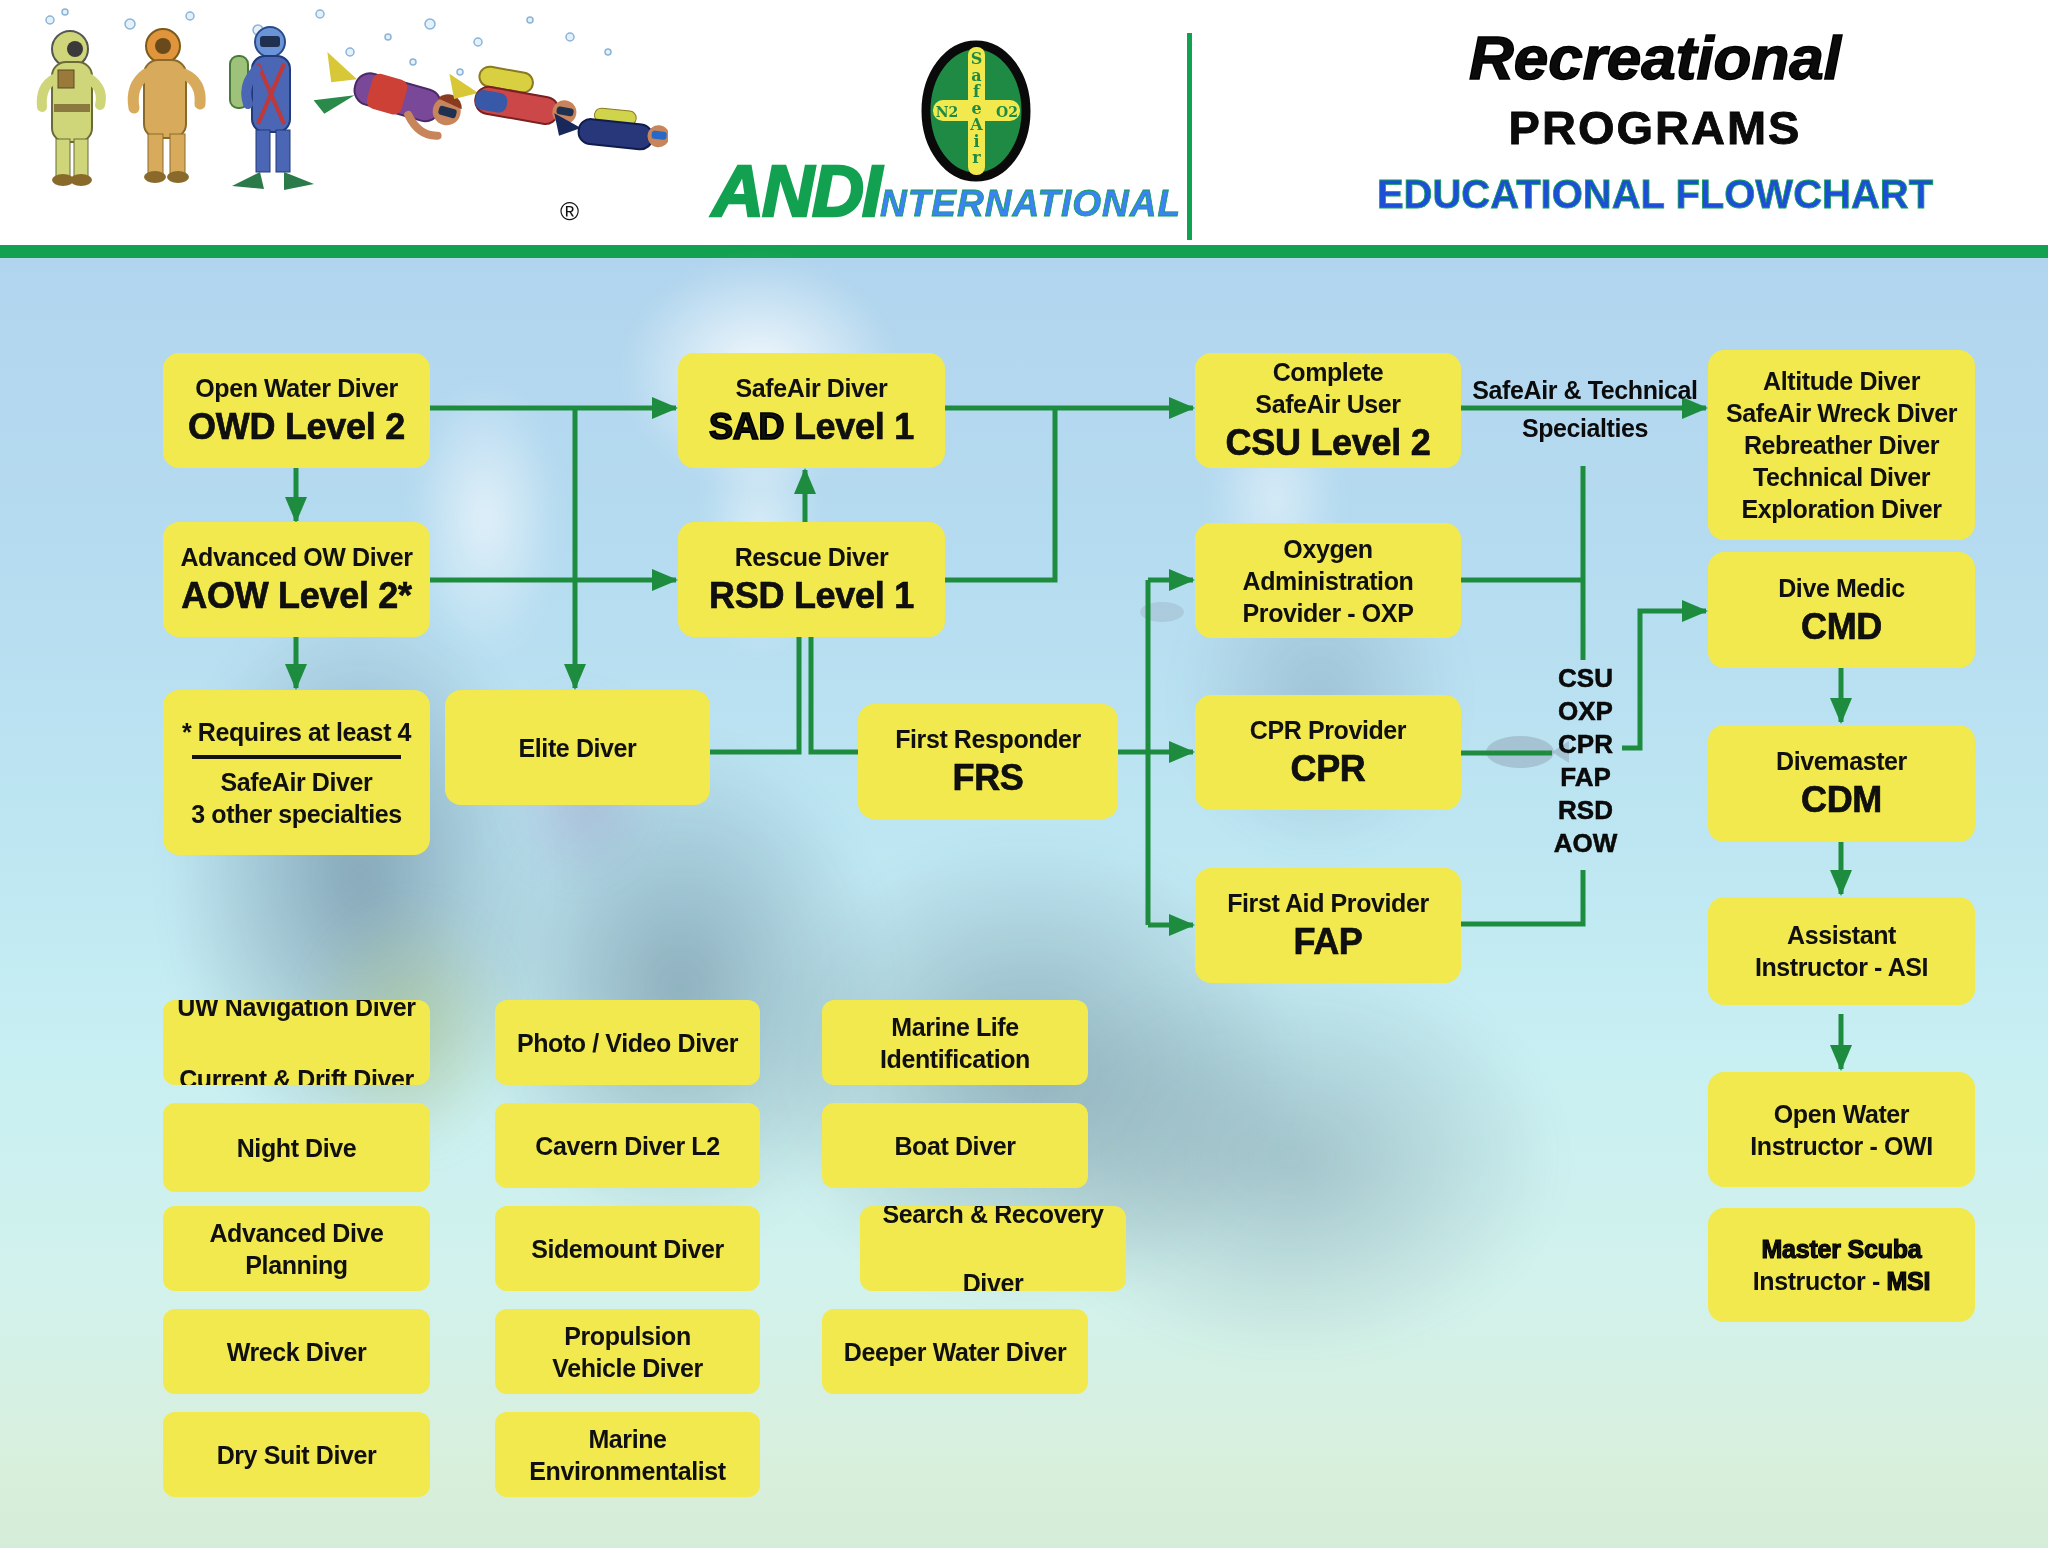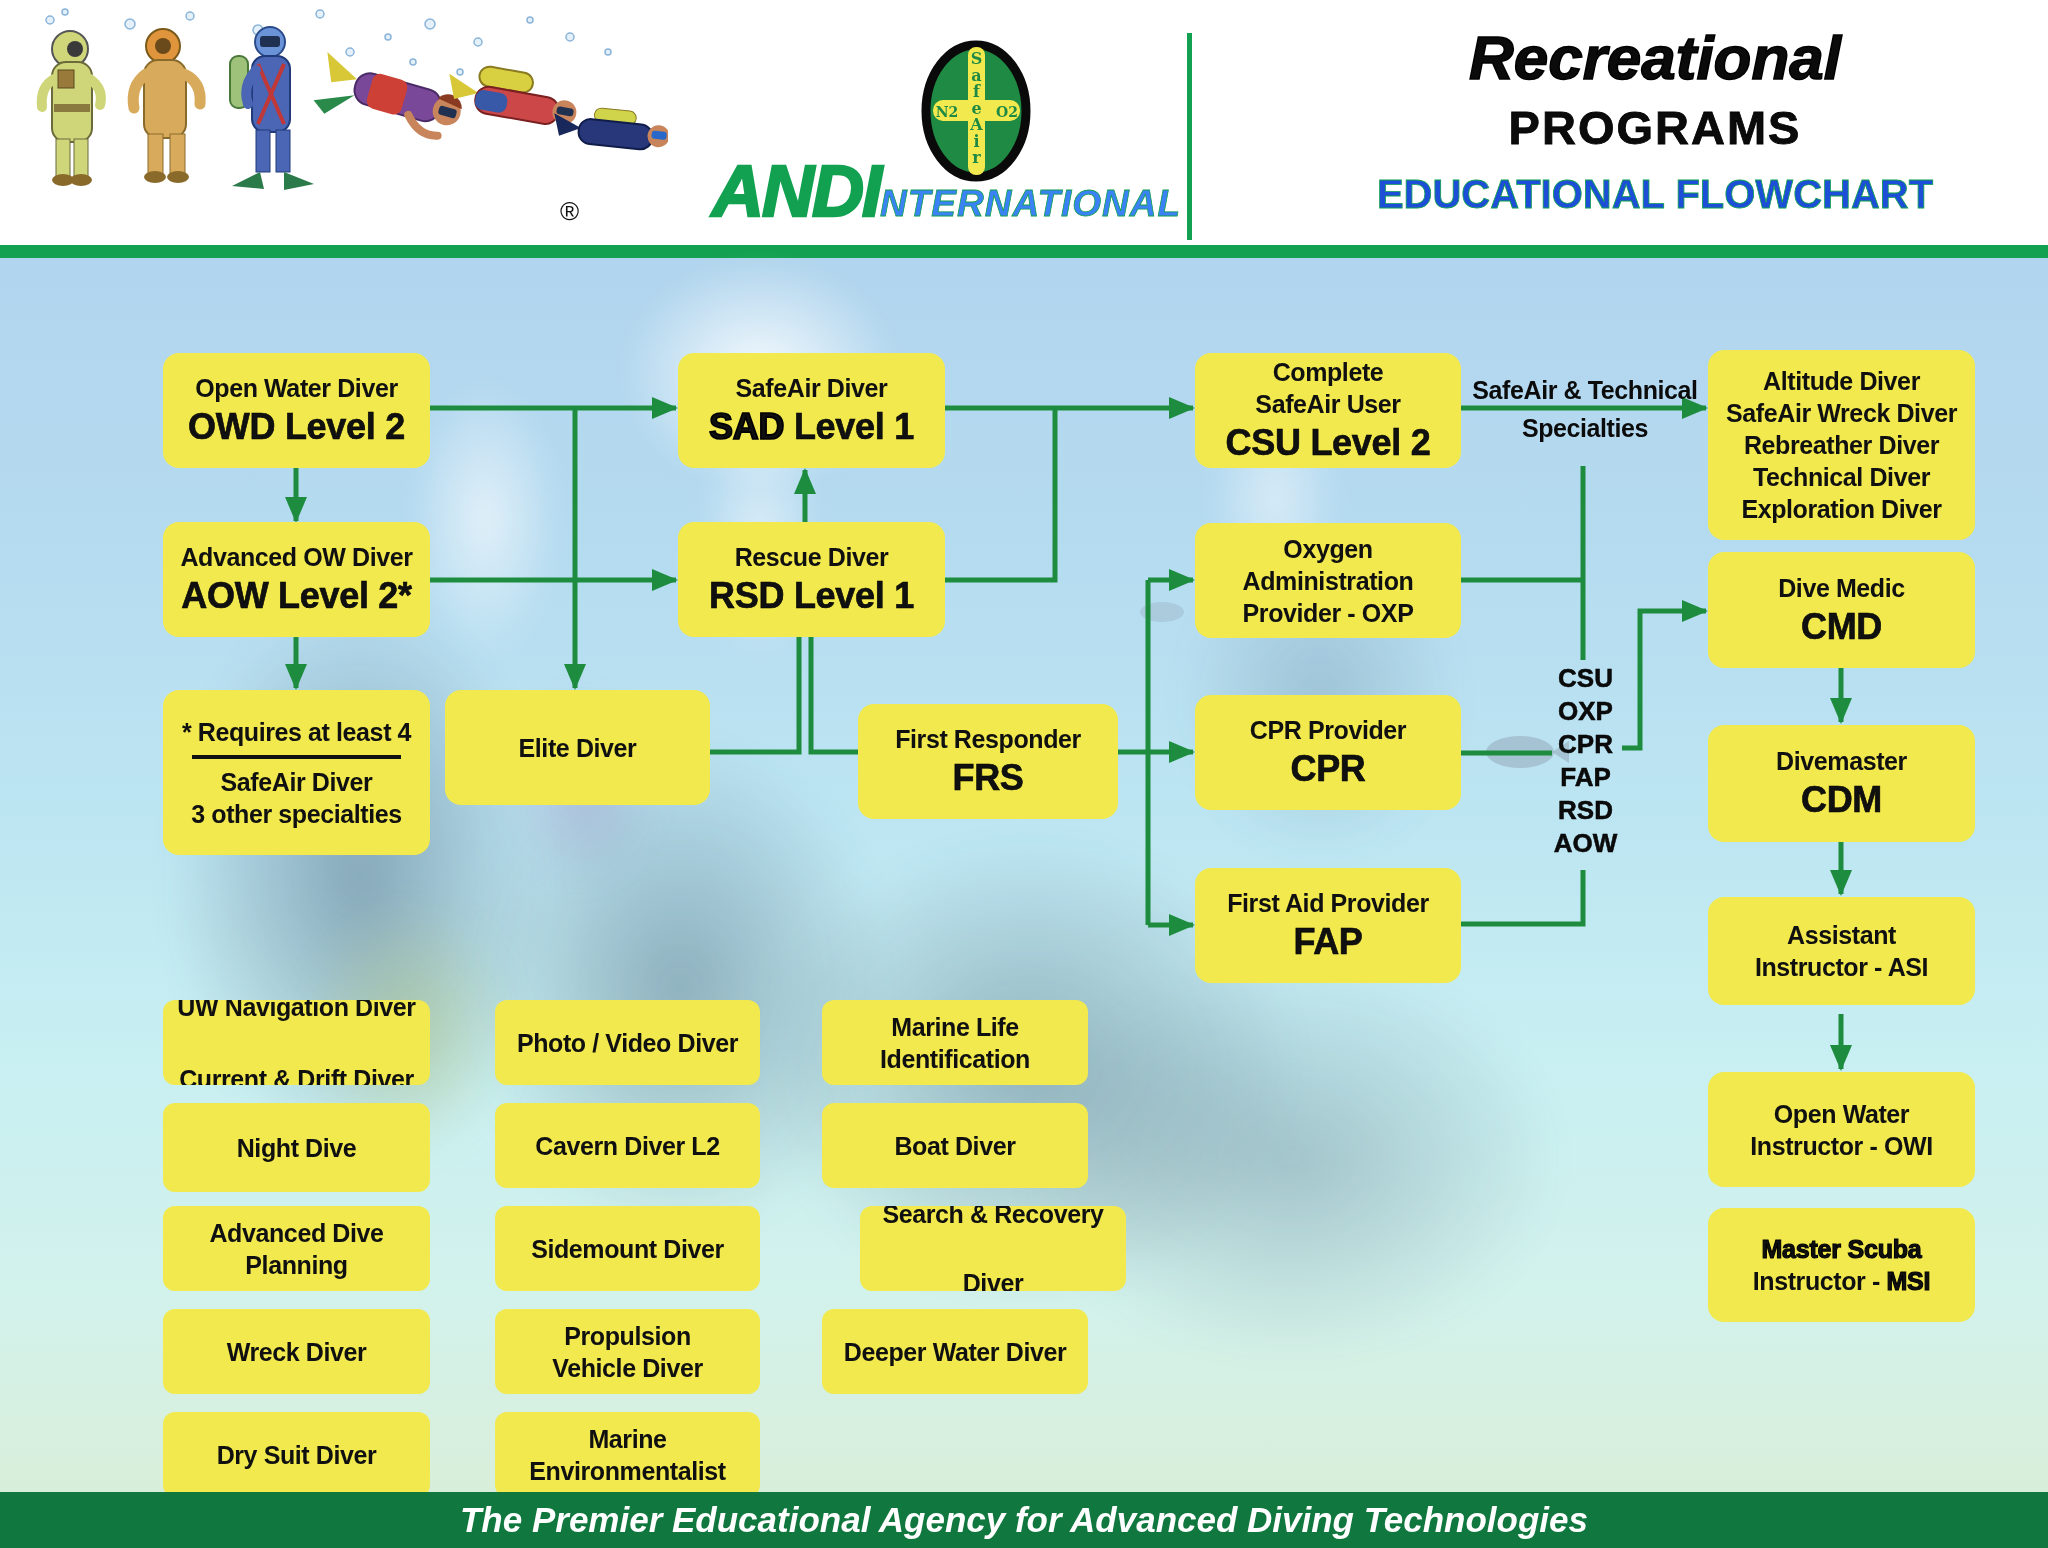--- a/index.html
+++ b/index.html
@@ -345,16 +345,13 @@
 
   <div id="chain">
       <div>CSU</div>
       <div>OXP</div>
       <div>CPR</div>
       <div>FAP</div>
       <div>RSD</div>
       <div>AOW</div>
     </div>
 
-  <div id="footer">
-    <div>The Premier Educational Agency for Advanced Diving Technologies</div>
-  </div>
 </div>
 
 </body></html>

